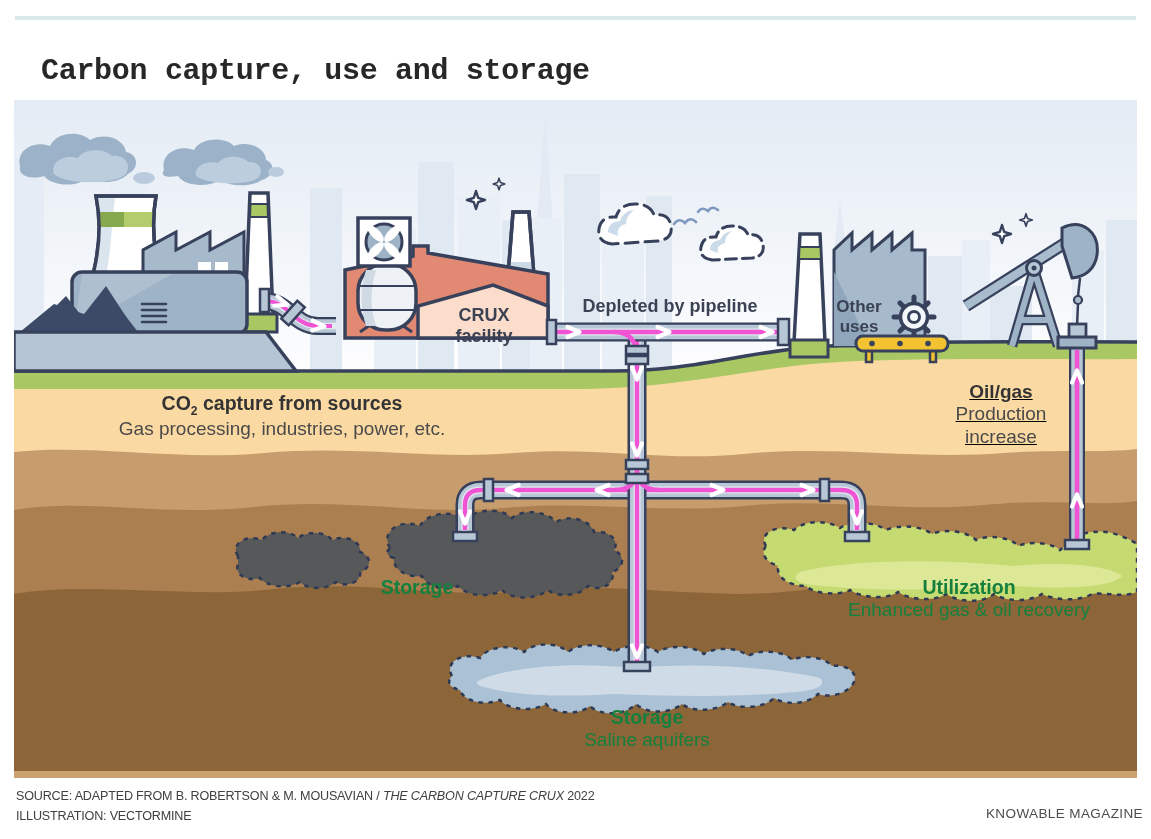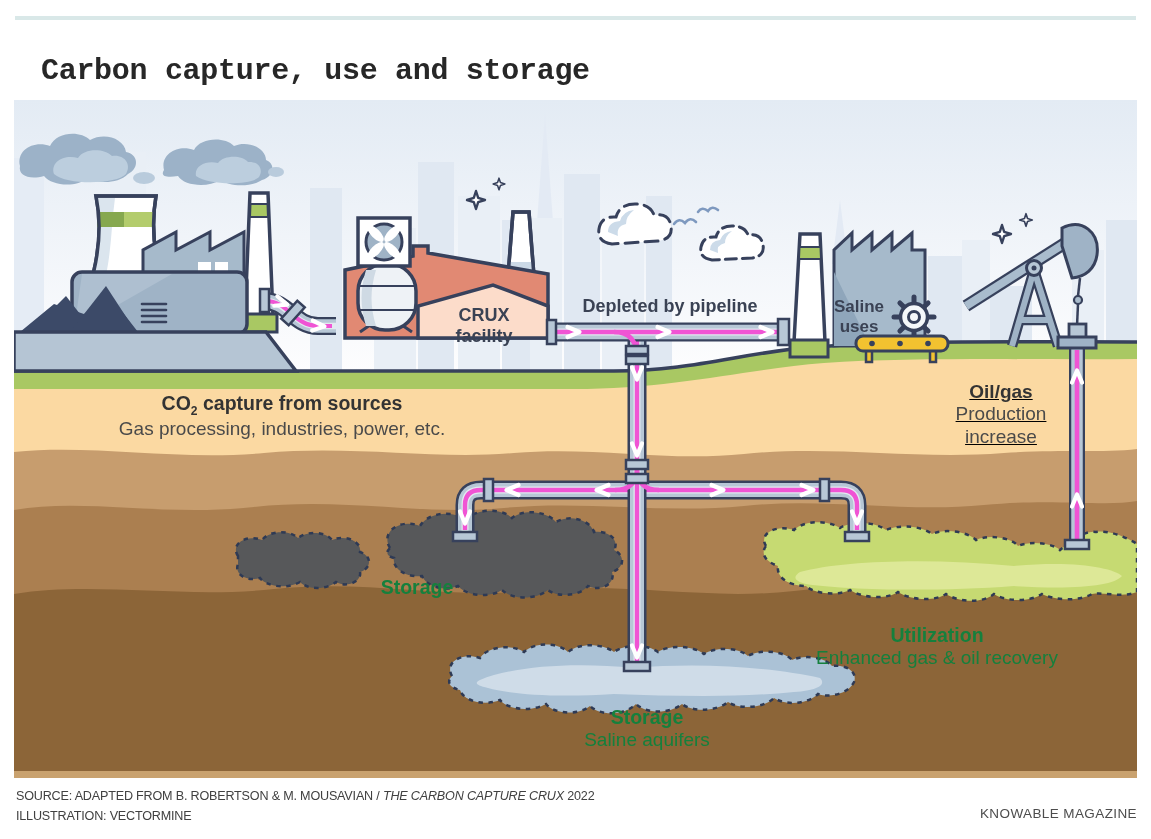--- a/index.html
+++ b/index.html
@@ -17,21 +17,21 @@
   .lbl-transport{font-size:18px;font-weight:700;}
   .lbl-facility{font-size:18px;font-weight:700;}
   .lbl-capture{font-size:19px;}
   .lbl-capture .t{font-size:19.5px;}
   .lbl-capture sub{font-size:0.62em;}
   .lbl-zone{font-size:19px;}
   .lbl-zone .t{font-size:19.5px;}
   .lbl-oilgas{font-size:19px;white-space:normal;width:130px;}
   .footer-left{position:absolute;left:16px;top:786px;font-size:13.4px;color:#414141;line-height:20px;letter-spacing:-0.2px;transform:scaleX(0.94);transform-origin:left top;white-space:nowrap;}
   .footer-left i{font-style:italic;}
-  .footer-right{position:absolute;right:14px;top:806px;font-size:13.5px;color:#4d4d4d;letter-spacing:0.4px;}
+  .footer-right{position:absolute;right:8px;top:806px;font-size:13.5px;color:#4d4d4d;letter-spacing:0.4px;}
 </style>
 </head>
 <body>
 
 <div class="top-rule"></div>
 <h1 class="page-title">Carbon capture, use and storage</h1>
 
 <div class="figure">
 <svg width="1123" height="678" viewBox="0 0 1123 678">
   <defs>
@@ -316,39 +316,39 @@
   <div class="lbl lbl-transport dark" style="left:656px;top:196px;">
     <span>Depleted by pipeline</span>
   </div>
 
   <div class="lbl lbl-facility dark" style="left:470px;top:205px;">
     <div>CRUX</div>
     <div>facility</div>
   </div>
 
   <div class="lbl lbl-facility dark" style="left:845px;top:197px;font-size:17px;">
-    <div>Saline</div>
+    <div>Other</div>
     <div>uses</div>
   </div>
 
   <div class="lbl lbl-capture" style="left:268px;top:292px;">
     <div class="t charcoal-t"><span>CO</span><sub>2</sub><span> capture from sources</span></div>
     <div class="charcoal-d">Gas processing, industries, power, etc.</div>
   </div>
 
   <div class="lbl lbl-oilgas" style="left:987px;top:281px;text-decoration:underline;">
     <div class="t charcoal-t">Oil/gas</div>
     <div class="charcoal-d">Production increase</div>
   </div>
 
   <div class="lbl lbl-zone white" style="left:403px;top:476px;">
     <div class="t">Storage</div>
   </div>
 
-  <div class="lbl lbl-zone white" style="left:923px;top:476px;margin-top:48px;">
+  <div class="lbl lbl-zone white" style="left:955px;top:476px;">
     <div class="t">Utilization</div>
     <div>Enhanced gas &amp; oil recovery</div>
   </div>
 
   <div class="lbl lbl-zone white" style="left:633px;top:606px;">
     <div class="t">Storage</div>
     <div>Saline aquifers</div>
   </div>
 </div>
 

